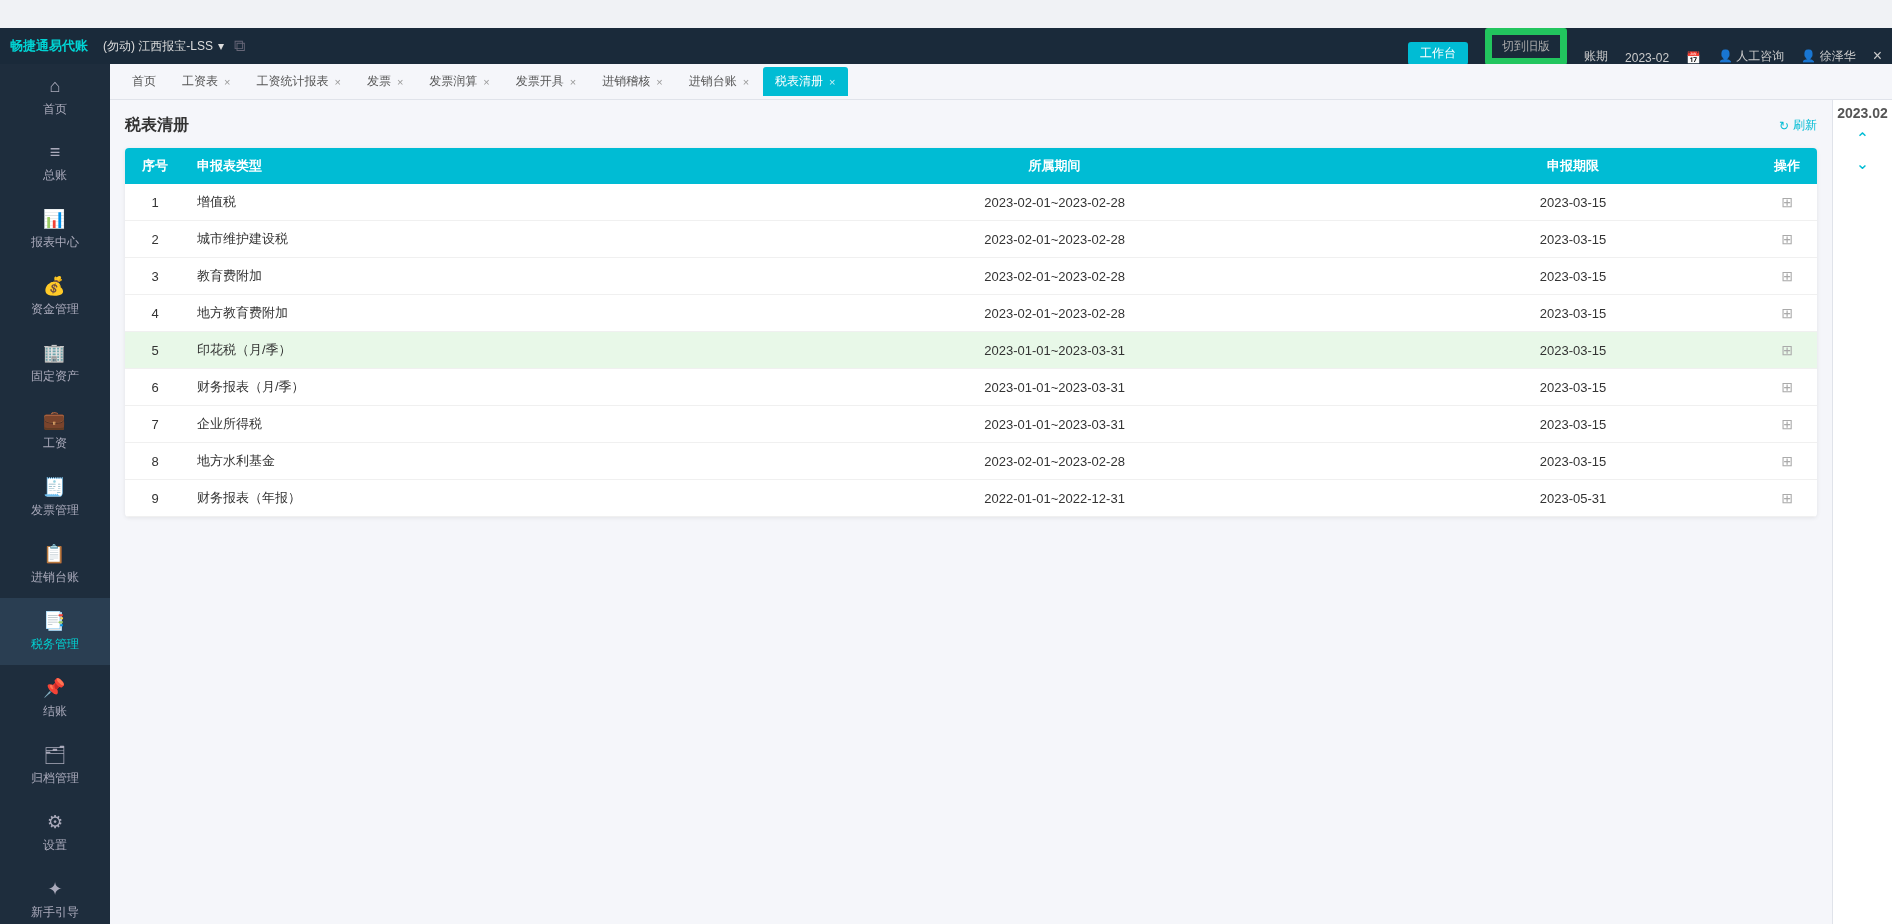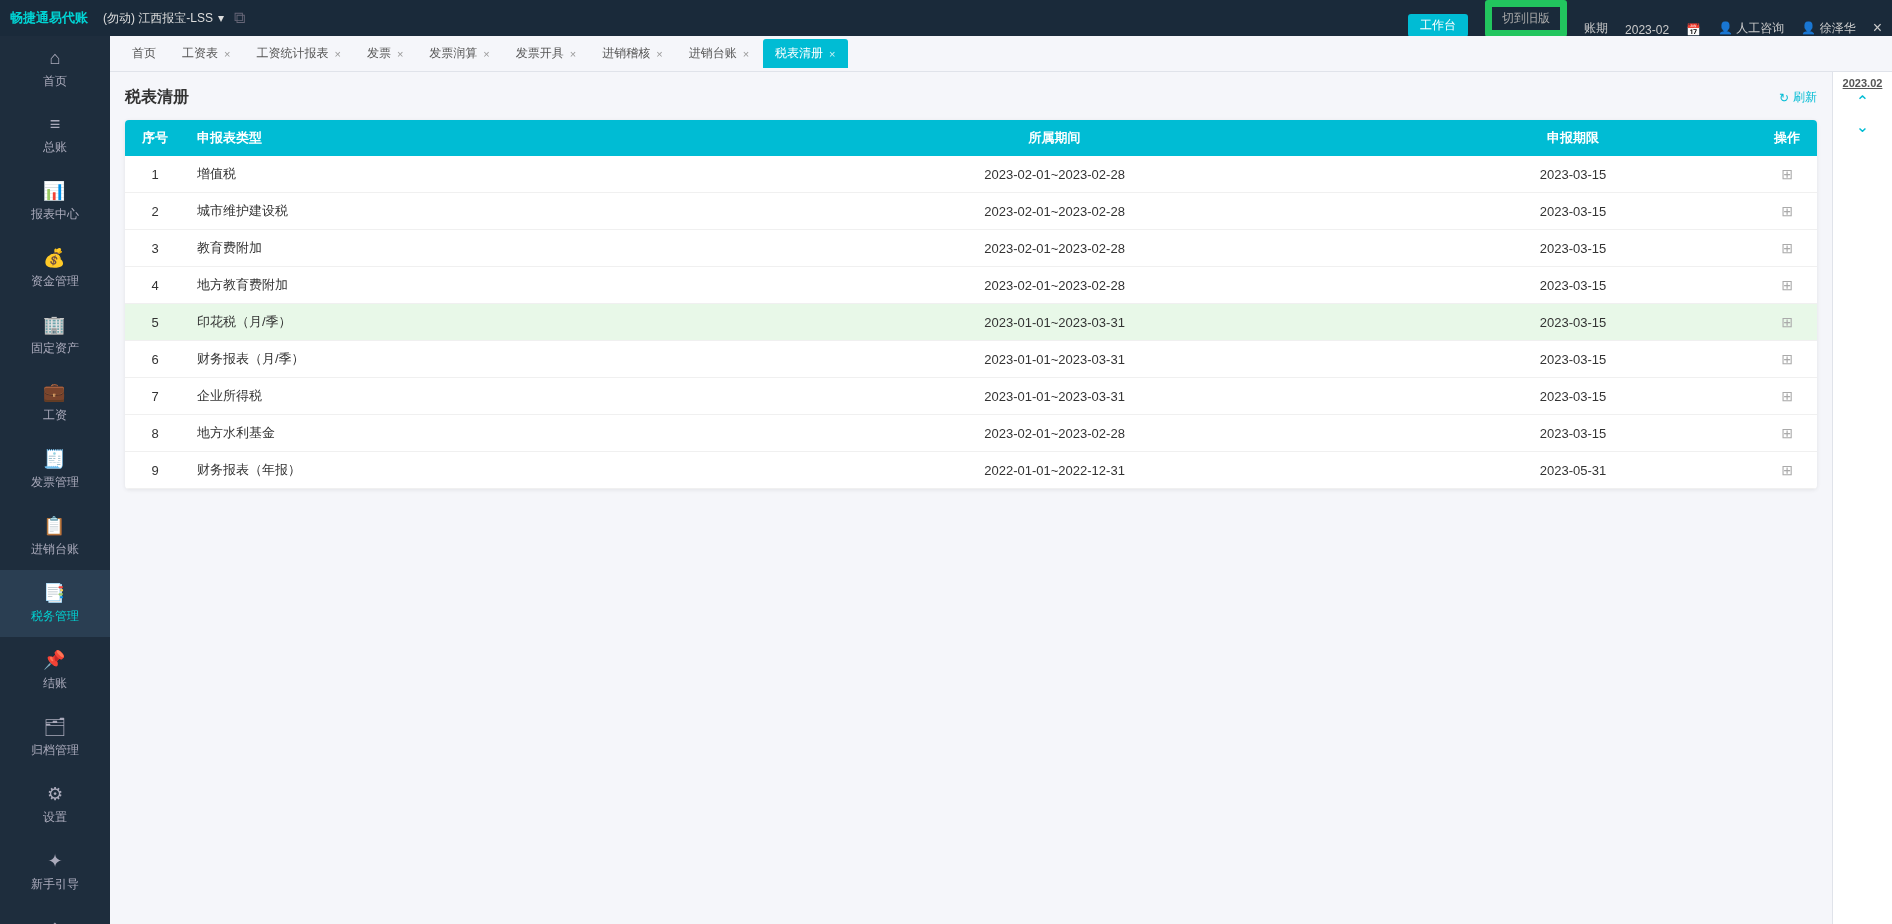--- a/index.html
+++ b/index.html
@@ -8,20 +8,21 @@
     
     .top-bar {
       height: 36px;
       background: #1a2a3a;
       display: flex;
       align-items: center;
       padding: 5px 10px;
       color: #ccc;
       font-size: 12px;
       flex-shrink: 0;
+      margin-top: 28px;
     }
     .top-bar-logo {
       color: #00d4d4;
       font-weight: bold;
       font-size: 13px;
       margin-right: 15px;
     }
     .top-bar-company {
       display: flex;
       align-items: center;
@@ -204,23 +205,23 @@
       display: flex;
       flex-direction: column;
       align-items: center;
       padding: 5px 0;
       flex-shrink: 0;
       font-size: 12px;
       overflow-y: auto;
     }
     .right-panel-header {
       color: #555;
-      font-size: 11px;
+      font-size: 14px;
+      margin-bottom: 5px;
       font-weight: bold;
-      text-decoration: underline;
     }
     .month-item {
       width: 44px;
       text-align: center;
       padding: 4px 2px;
       cursor: pointer;
       color: #555;
       font-size: 12px;
       border-radius: 3px;
       margin: 1px 0;

